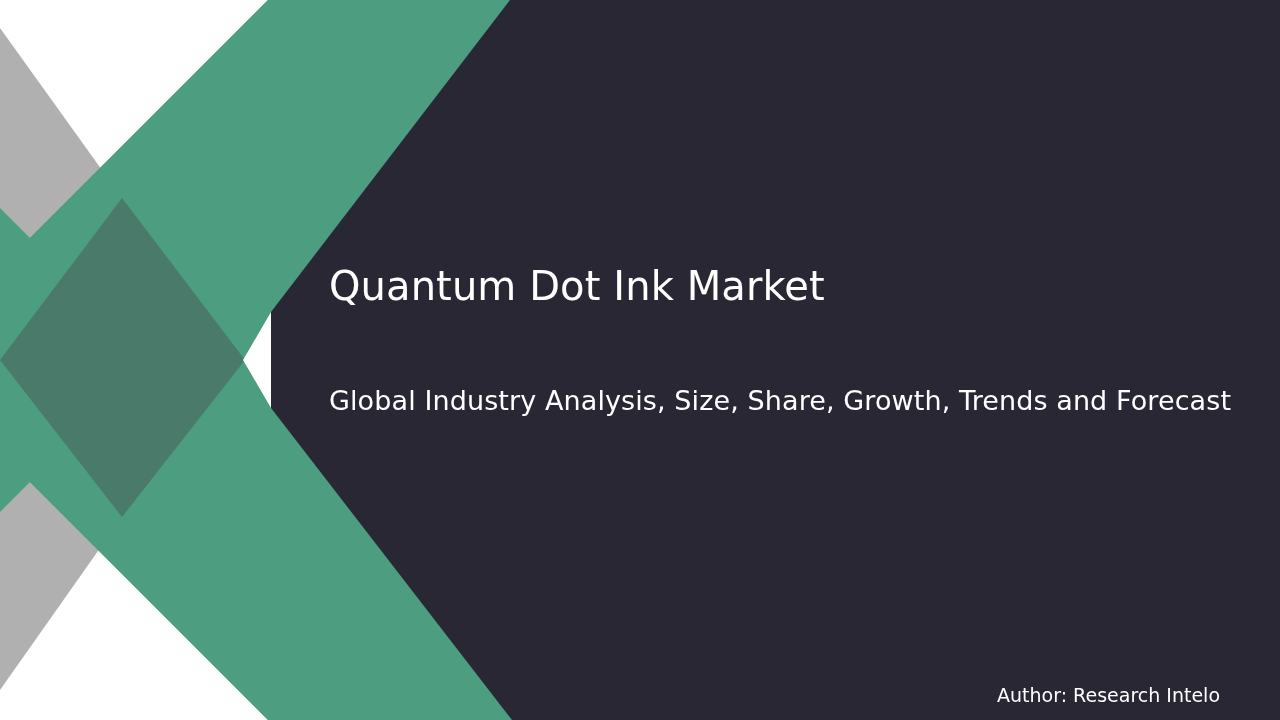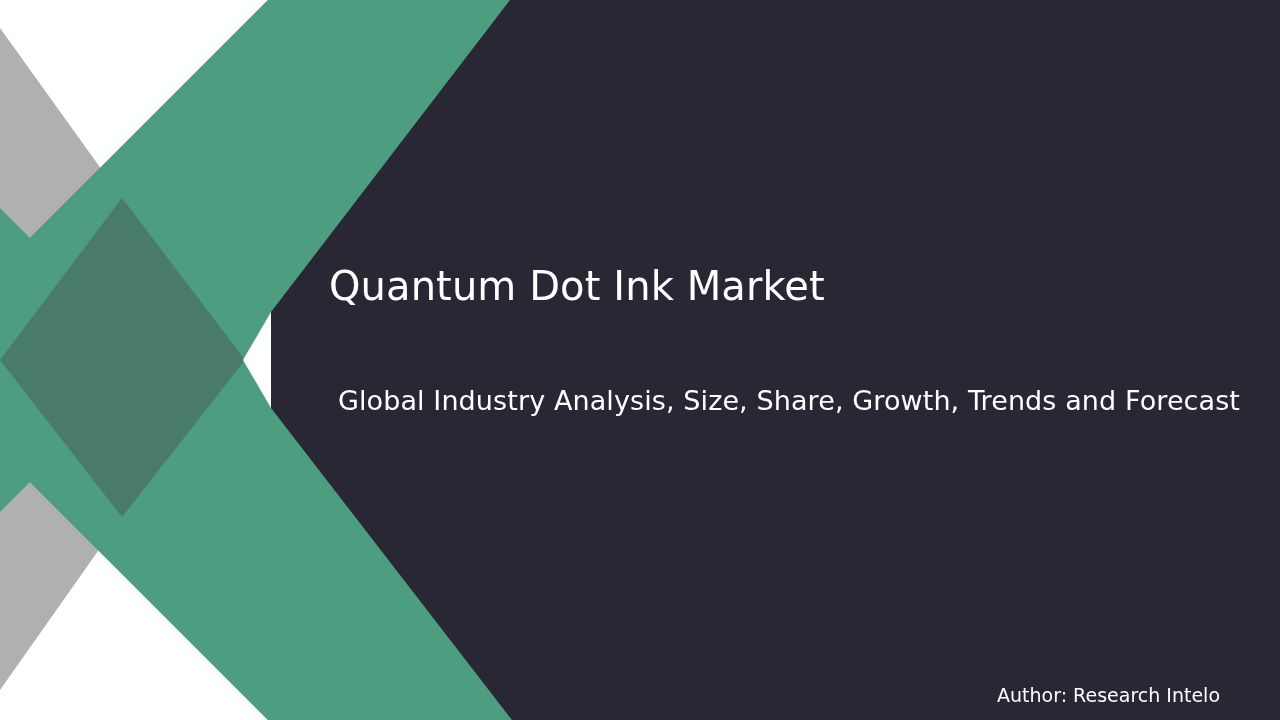--- a/index.html
+++ b/index.html
@@ -46,21 +46,20 @@
     left: 329px;
     top: 384px;
     width: 920px;
     margin: 0;
     color: #ffffff;
     font-size: 27px;
     font-weight: 400;
     line-height: 1.28;
     letter-spacing: 0.1px;
     white-space: nowrap;
-    text-align: center;
   }
   .author {
     position: absolute;
     right: 48px;
     top: 671px;
     margin: 12px;
     color: #ffffff;
     font-size: 19px;
     font-weight: 400;
     line-height: 1.3;

